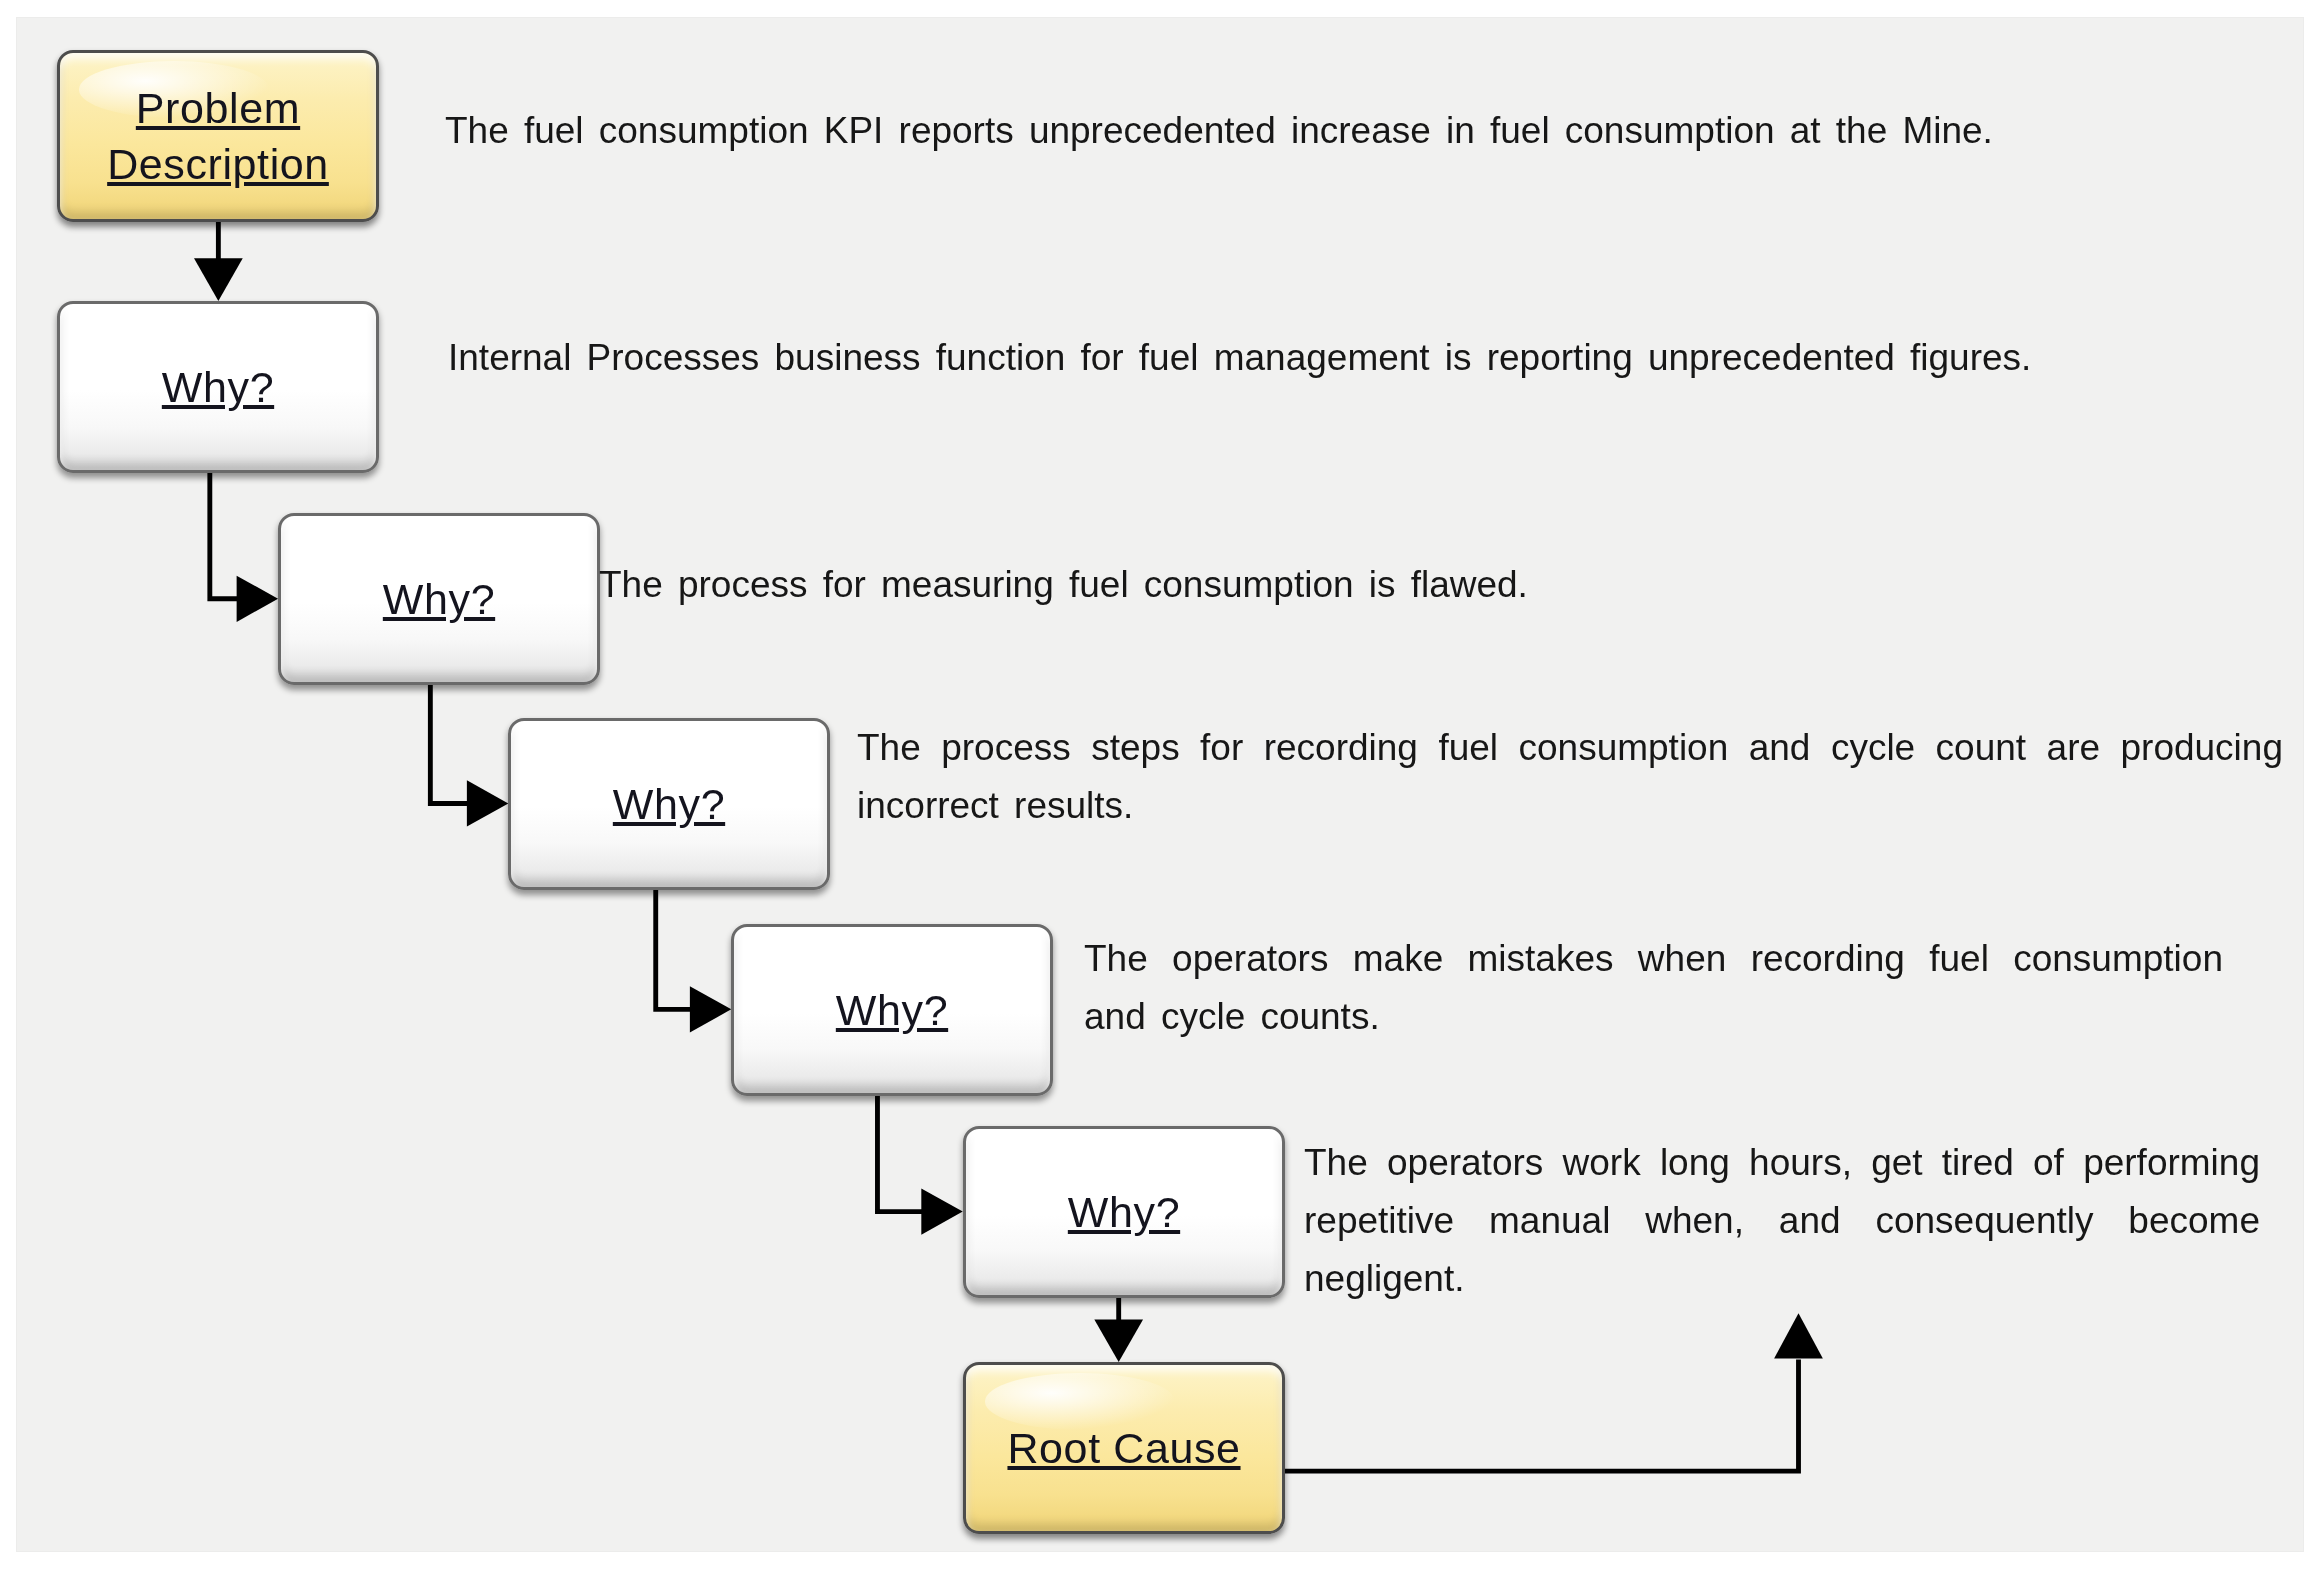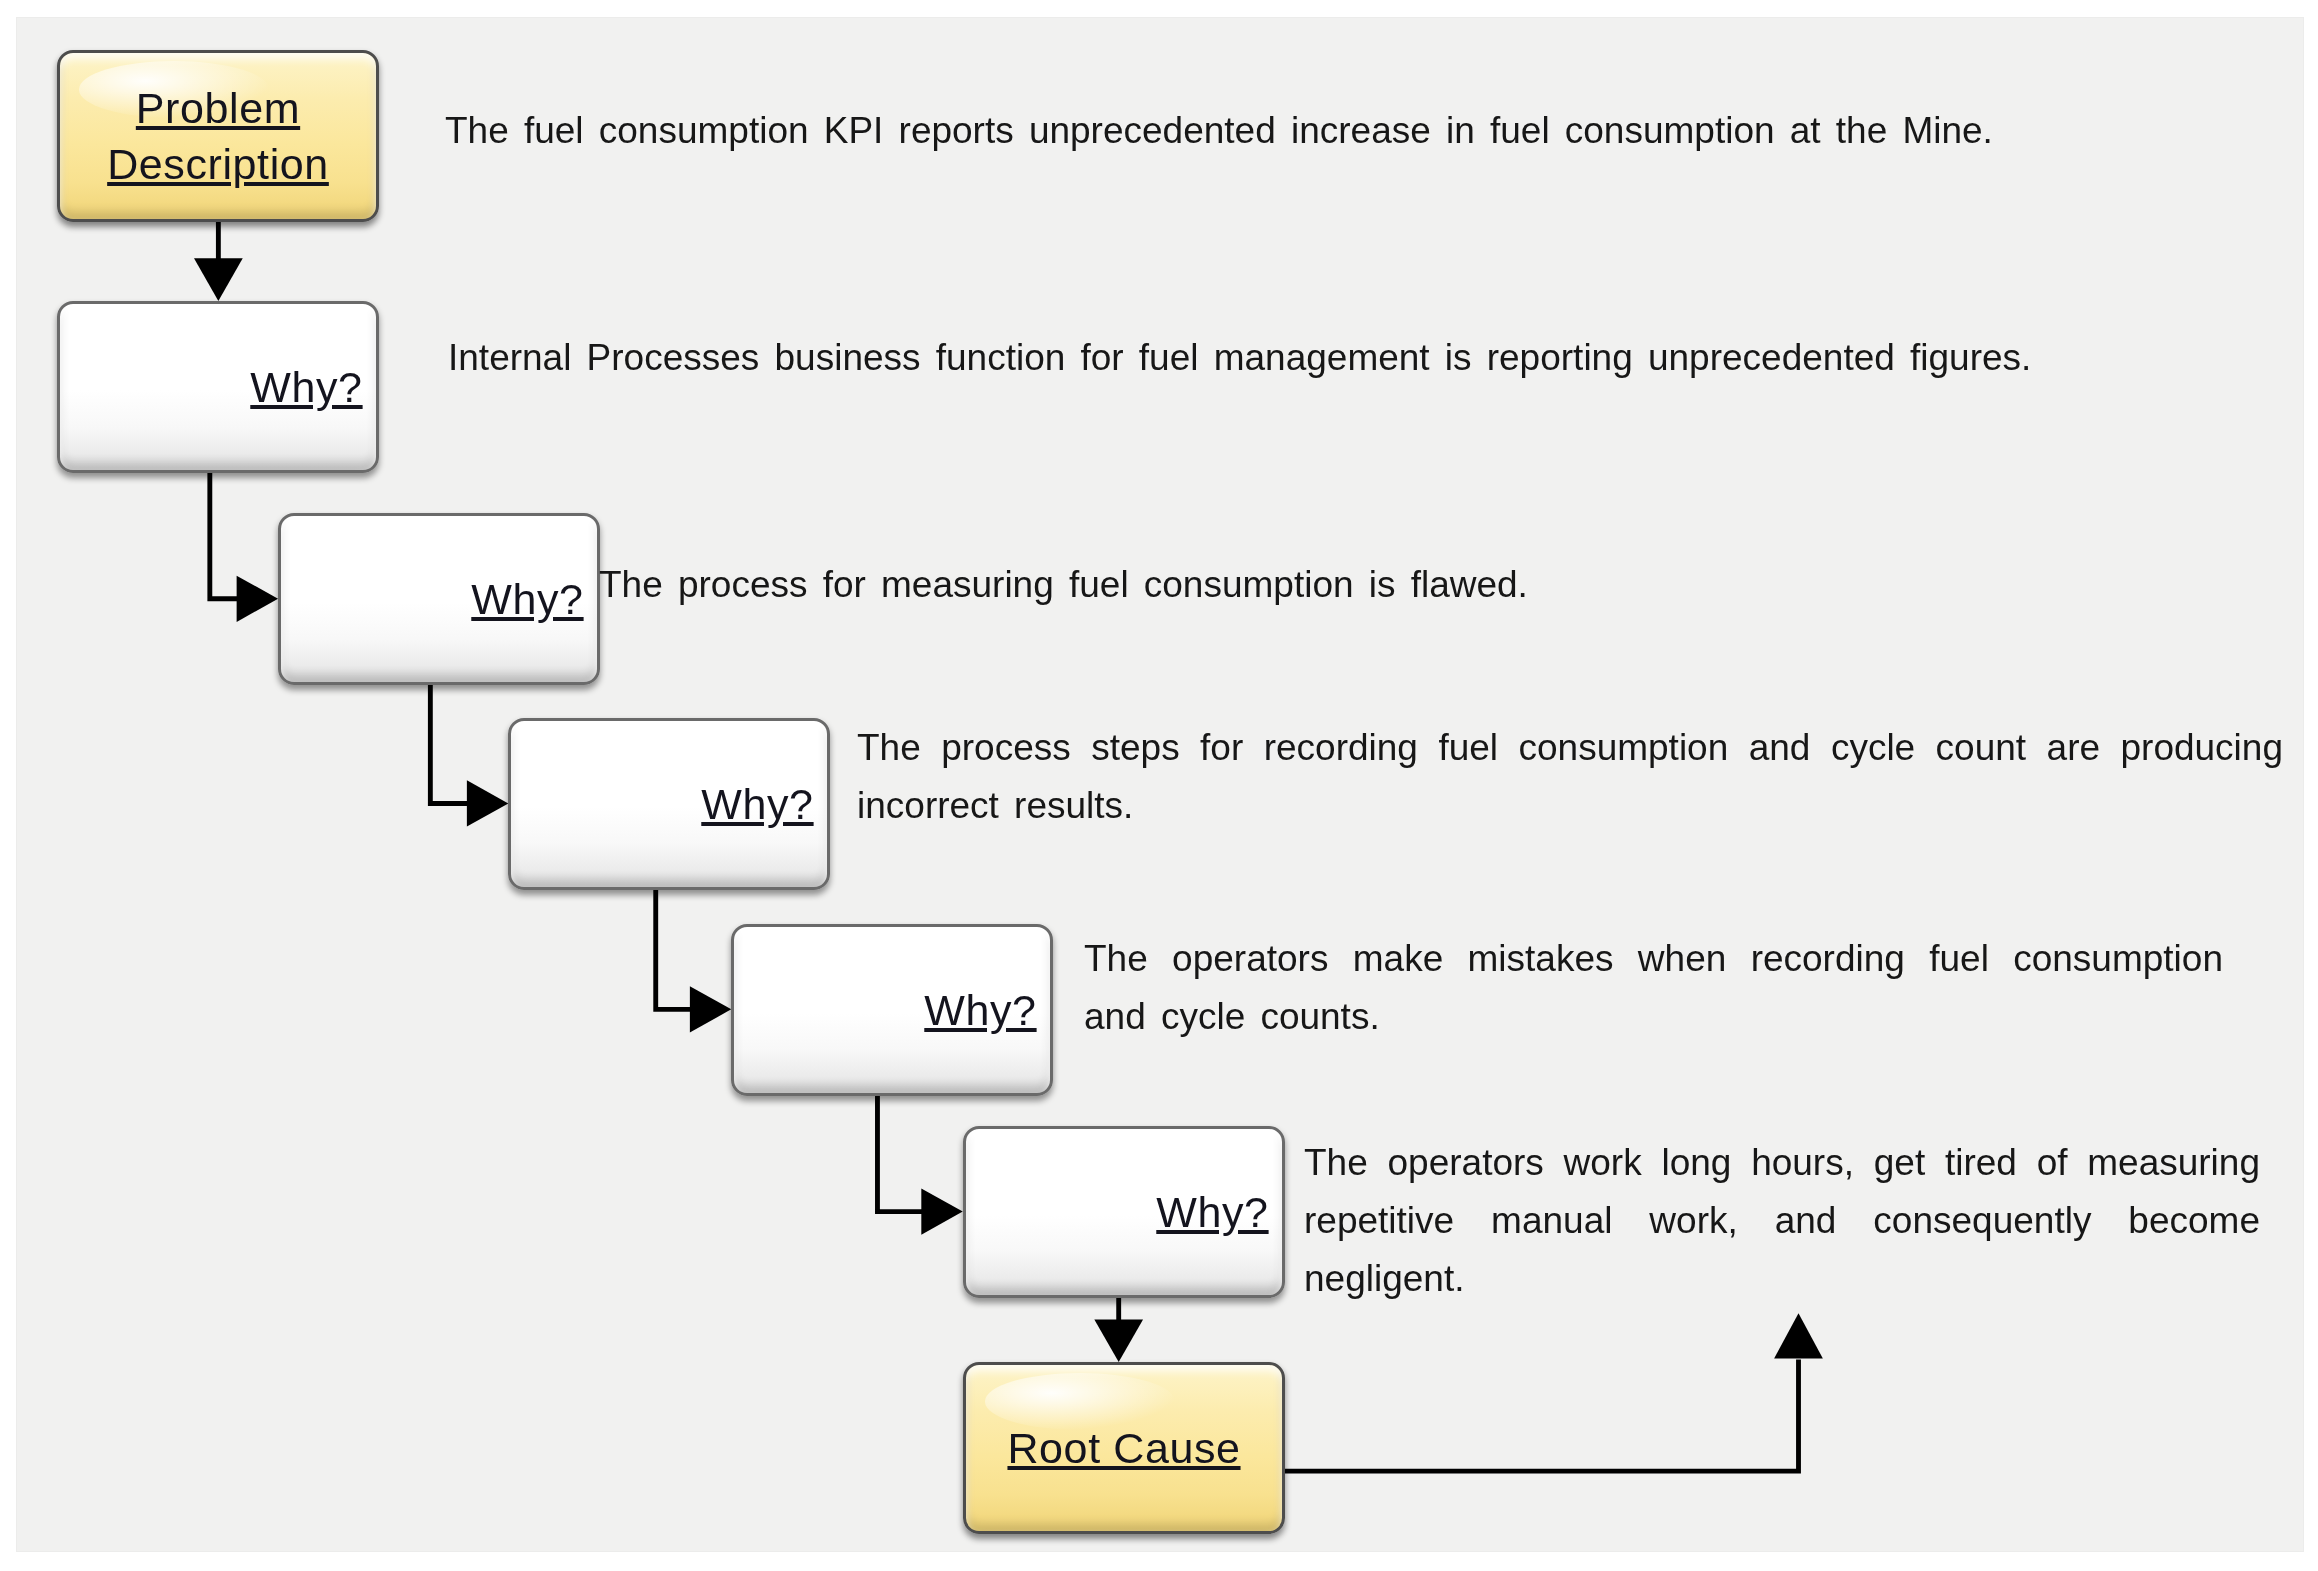--- a/index.html
+++ b/index.html
@@ -10,21 +10,21 @@
   .node{position:absolute;width:322px;height:172px;border-radius:16px;
         display:flex;align-items:center;justify-content:center;text-align:center;
         font-size:43px;line-height:56px;color:#14141e;letter-spacing:0.6px;
         box-sizing:border-box;padding:0 13.4px;text-decoration:underline;}
   .node .gloss{position:absolute;left:6%;top:5%;width:60%;height:34%;border-radius:50%;
         background:radial-gradient(ellipse at 35% 35%, rgba(255,255,255,0.95), rgba(255,255,255,0) 72%);
         pointer-events:none;}
   .node .lbl{position:relative;z-index:2;}
   .white-node{background:linear-gradient(180deg,#ffffff 0%,#ffffff 52%,#f8f8f8 74%,#ebebeb 90%,#dddddd 100%);
         border:3px solid #6a6a6a;
-        box-shadow:0 4.3px 6.1px rgba(0,0,0,0.40), inset 0 6.1px 8.5px #ffffff, inset 0 -7.3px 9.7px rgba(0,0,0,0.16);justify-content:flex-end;}
+        box-shadow:0 4.3px 6.1px rgba(0,0,0,0.40), inset 0 6.1px 8.5px #ffffff, inset 0 -7.3px 9.7px rgba(0,0,0,0.16);}
   .yellow-node{background:linear-gradient(180deg,#fdf4c9 0%,#fcecae 28%,#fbe79c 55%,#f8e18f 78%,#f0d477 100%);
         border:3px solid #4d4d4d;
         box-shadow:0 4.3px 6.1px rgba(0,0,0,0.45), inset 0 6.1px 8.5px rgba(255,255,255,0.8), inset 0 -7.3px 9.7px rgba(0,0,0,0.14);}
   #node-problem{left:57px;top:50px;}
   #node-why-1{left:57px;top:301px;}
   #node-why-2{left:278px;top:513px;}
   #node-why-3{left:508px;top:718px;}
   #node-why-4{left:731px;top:924px;}
   #node-why-5{left:963px;top:1126px;}
   #node-root-cause{left:963px;top:1362px;}
@@ -105,14 +105,14 @@
 <div class="node yellow-node" id="node-root-cause">
   <span class="gloss"></span>
   <span class="lbl">Root Cause</span>
 </div>
 
 <div class="desc" id="desc-0">The fuel consumption KPI reports unprecedented increase in fuel consumption at the Mine.</div>
 <div class="desc justify" id="desc-1">Internal Processes business function for fuel management is reporting unprecedented figures.</div>
 <div class="desc" id="desc-2">The process for measuring fuel consumption is flawed.</div>
 <div class="desc justify" id="desc-3">The process steps for recording fuel consumption and cycle count are producing incorrect results.</div>
 <div class="desc justify" id="desc-4">The operators make mistakes when recording fuel consumption and cycle counts.</div>
-<div class="desc justify" id="desc-5">The operators work long hours, get tired of measuring repetitive manual work, and consequently become negligent.</div>
+<div class="desc justify" id="desc-5">The operators work long hours, get tired of performing repetitive manual when, and consequently become negligent.</div>
 
 
 </body></html>

